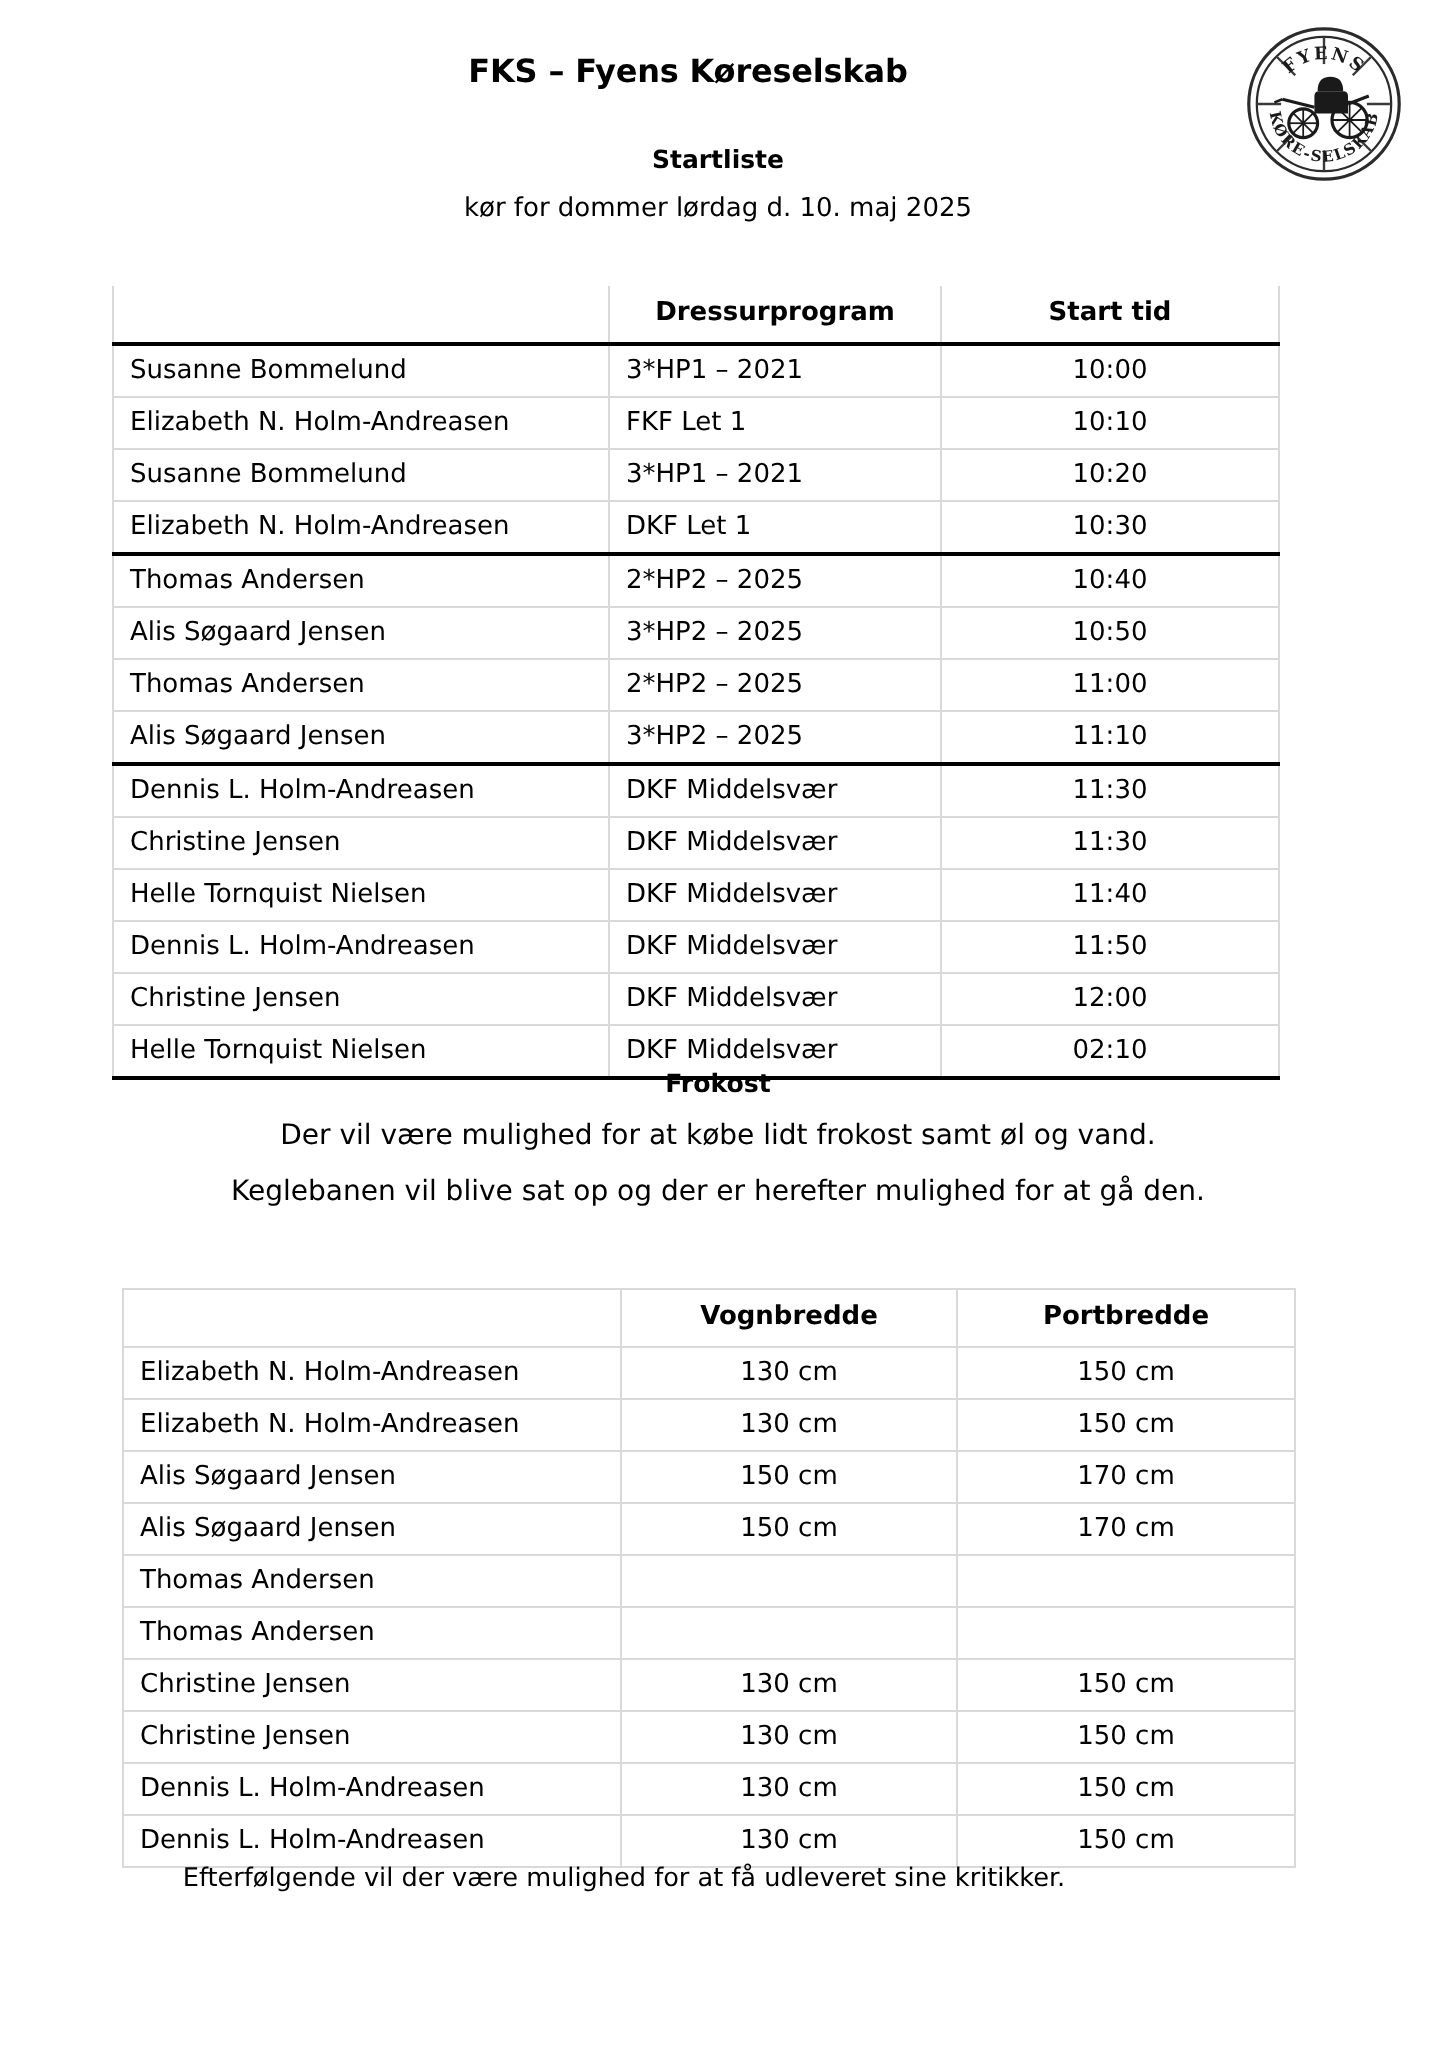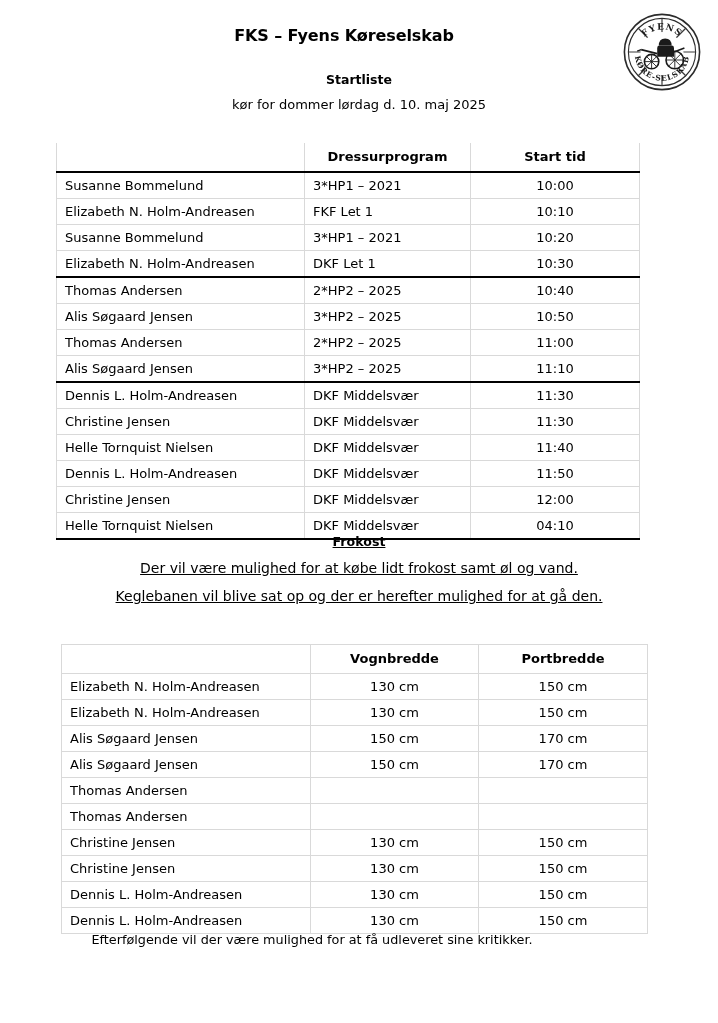--- a/index.html
+++ b/index.html
@@ -113,21 +113,20 @@
   .col-center { text-align: center; }
   .col-left { text-align: left; }
 
   
   .frokost-block {
     position: absolute;
     left: 0;
     top: 533px;
     width: 718px;
     text-align: center;
-    text-decoration: underline;
   }
   .frokost-title {
     font-size: 12.6px;
     font-weight: bold;
     line-height: 1.5;
   }
   .frokost-line {
     font-size: 14px;
     line-height: 1.55;
     margin-top: 6px;
@@ -398,21 +397,21 @@
           </td>
       </tr>
       <tr class="last-row">
         <td>
             <div class="cell col-left">Helle Tornquist Nielsen</div>
           </td>
         <td>
             <div class="cell col-left">DKF Middelsvær</div>
           </td>
         <td>
-            <div class="cell col-center">04:10</div>
+            <div class="cell col-center">02:10</div>
           </td>
       </tr>
     </tbody>
   </table>
 </div>
 
 <div class="frokost-block">
   <div class="frokost-title">Frokost</div>
   <div class="frokost-line">Der vil være mulighed for at købe lidt frokost samt øl og vand.</div>
   <div class="frokost-line">Keglebanen vil blive sat op og der er herefter mulighed for at gå den.</div>

